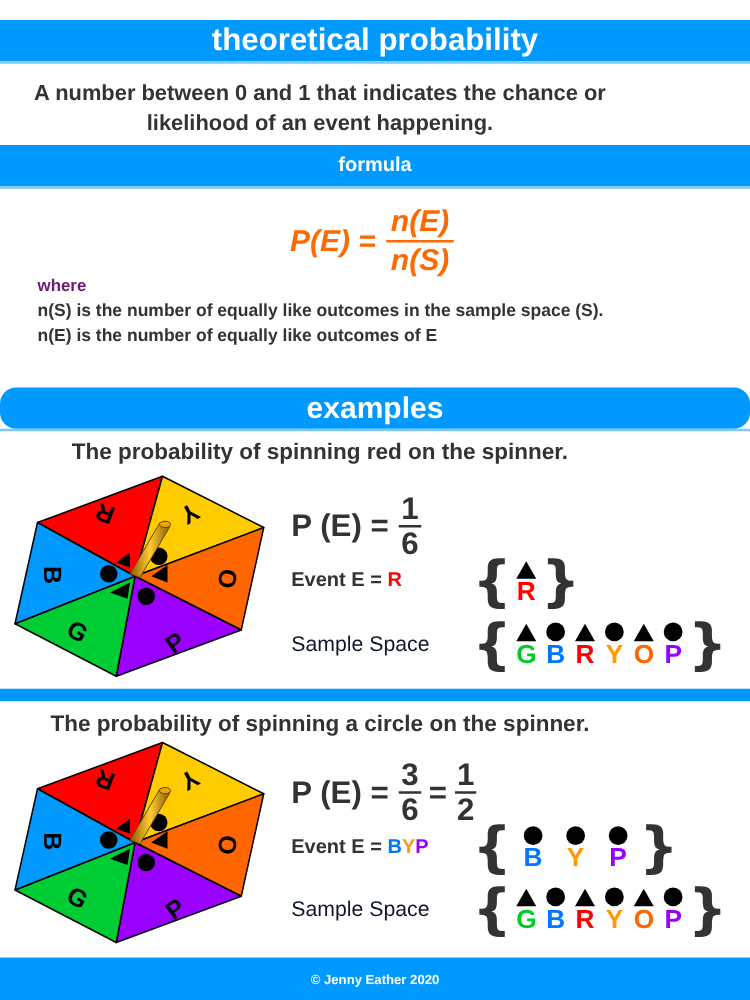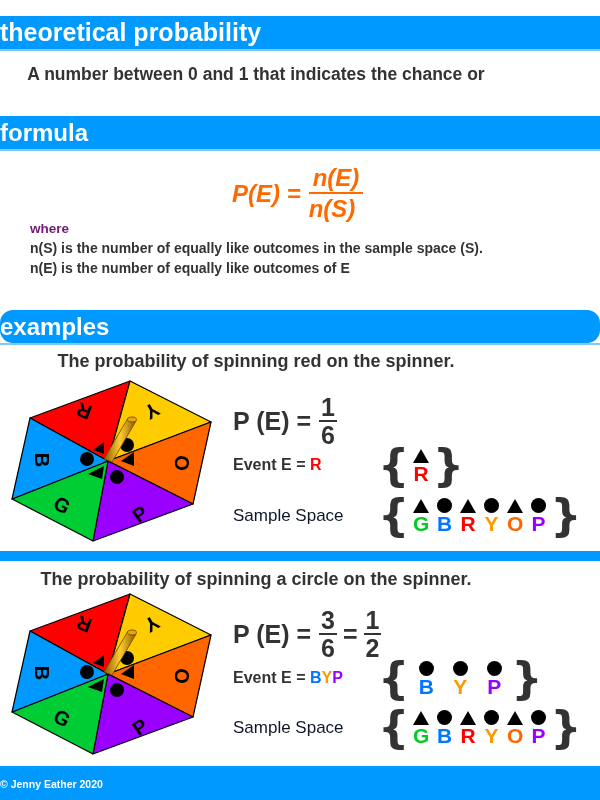--- a/index.html
+++ b/index.html
@@ -1,23 +1,23 @@
 <!DOCTYPE html>
 <html><head>
 <meta charset="utf-8">
 <style>
   * { margin:0; padding:0; box-sizing:border-box; }
   body { width:600px; height:800px; background:#ffffff; font-family:"Liberation Sans", sans-serif; color:#333333; position:relative; overflow:hidden; }
-  .band { position:absolute; left:0; width:600px; background:#0099ff; color:#ffffff; font-weight:bold; }
+  .band { position:absolute; left:0; width:600px; background:#0099ff; color:#ffffff; font-weight:bold; text-align:center; }
   .band-line { position:absolute; left:0; width:600px; height:2px; background:#7cc8ff; }
   .abs { position:absolute; }
   .center { text-align:center; width:512px; left:0; }
   .def { top:62px; font-size:17.5px; font-weight:bold; line-height:24px; color:#333; }
   .formula { top:164px; left:232px; color:#ff6a00; font-weight:bold; font-style:italic; font-size:24px; display:flex; align-items:center; }
-  .frac { display:inline-flex; flex-direction:column; margin-left:8px; }
+  .frac { display:inline-flex; flex-direction:column; align-items:center; margin-left:8px; }
   .frac .num { padding:0 4px; line-height:28px; }
   .frac .bar { height:2px; background:#ff6a00; width:100%; }
   .frac .den { line-height:30px; }
   .where { left:30px; top:221px; font-size:13.5px; font-weight:bold; color:#701a75; }
   .deflines { left:30px; top:239px; font-size:14px; font-weight:bold; color:#333; line-height:19.5px; }
   .ex-title { font-size:18px; font-weight:bold; color:#333; }
   .pe { font-size:25px; font-weight:bold; color:#333; display:flex; align-items:center; }
   .pe .frac .bar { background:#333; }
   .pe .frac .num, .pe .frac .den { line-height:26px; font-size:25px; padding:0 2px; }
   .pe .eq2 { margin:0 6px; }
@@ -35,23 +35,24 @@
 </head>
 <body>
 
 <div class="band" style="top:16px;height:33px;font-size:25px;line-height:33px;">
   <span>theoretical probability</span>
 </div>
 <div class="band-line" style="top:49px;"></div>
 
 <div class="abs center def">
   <div>A number between 0 and 1 that indicates the chance or</div>
-</div>
-
-<div class="band" style="top:116px;height:33px;font-size:24px;line-height:33px;">
+  <div>likelihood of an event happening.</div>
+</div>
+
+<div class="band" style="top:116px;height:33px;font-size:16px;line-height:33px;">
   <span>formula</span>
 </div>
 <div class="band-line" style="top:149px;"></div>
 
 <div class="abs formula">
   <span>P(E) =</span>
   <span class="frac">
     <span class="num">n(E)</span>
     <span class="bar"></span>
     <span class="den">n(S)</span>

